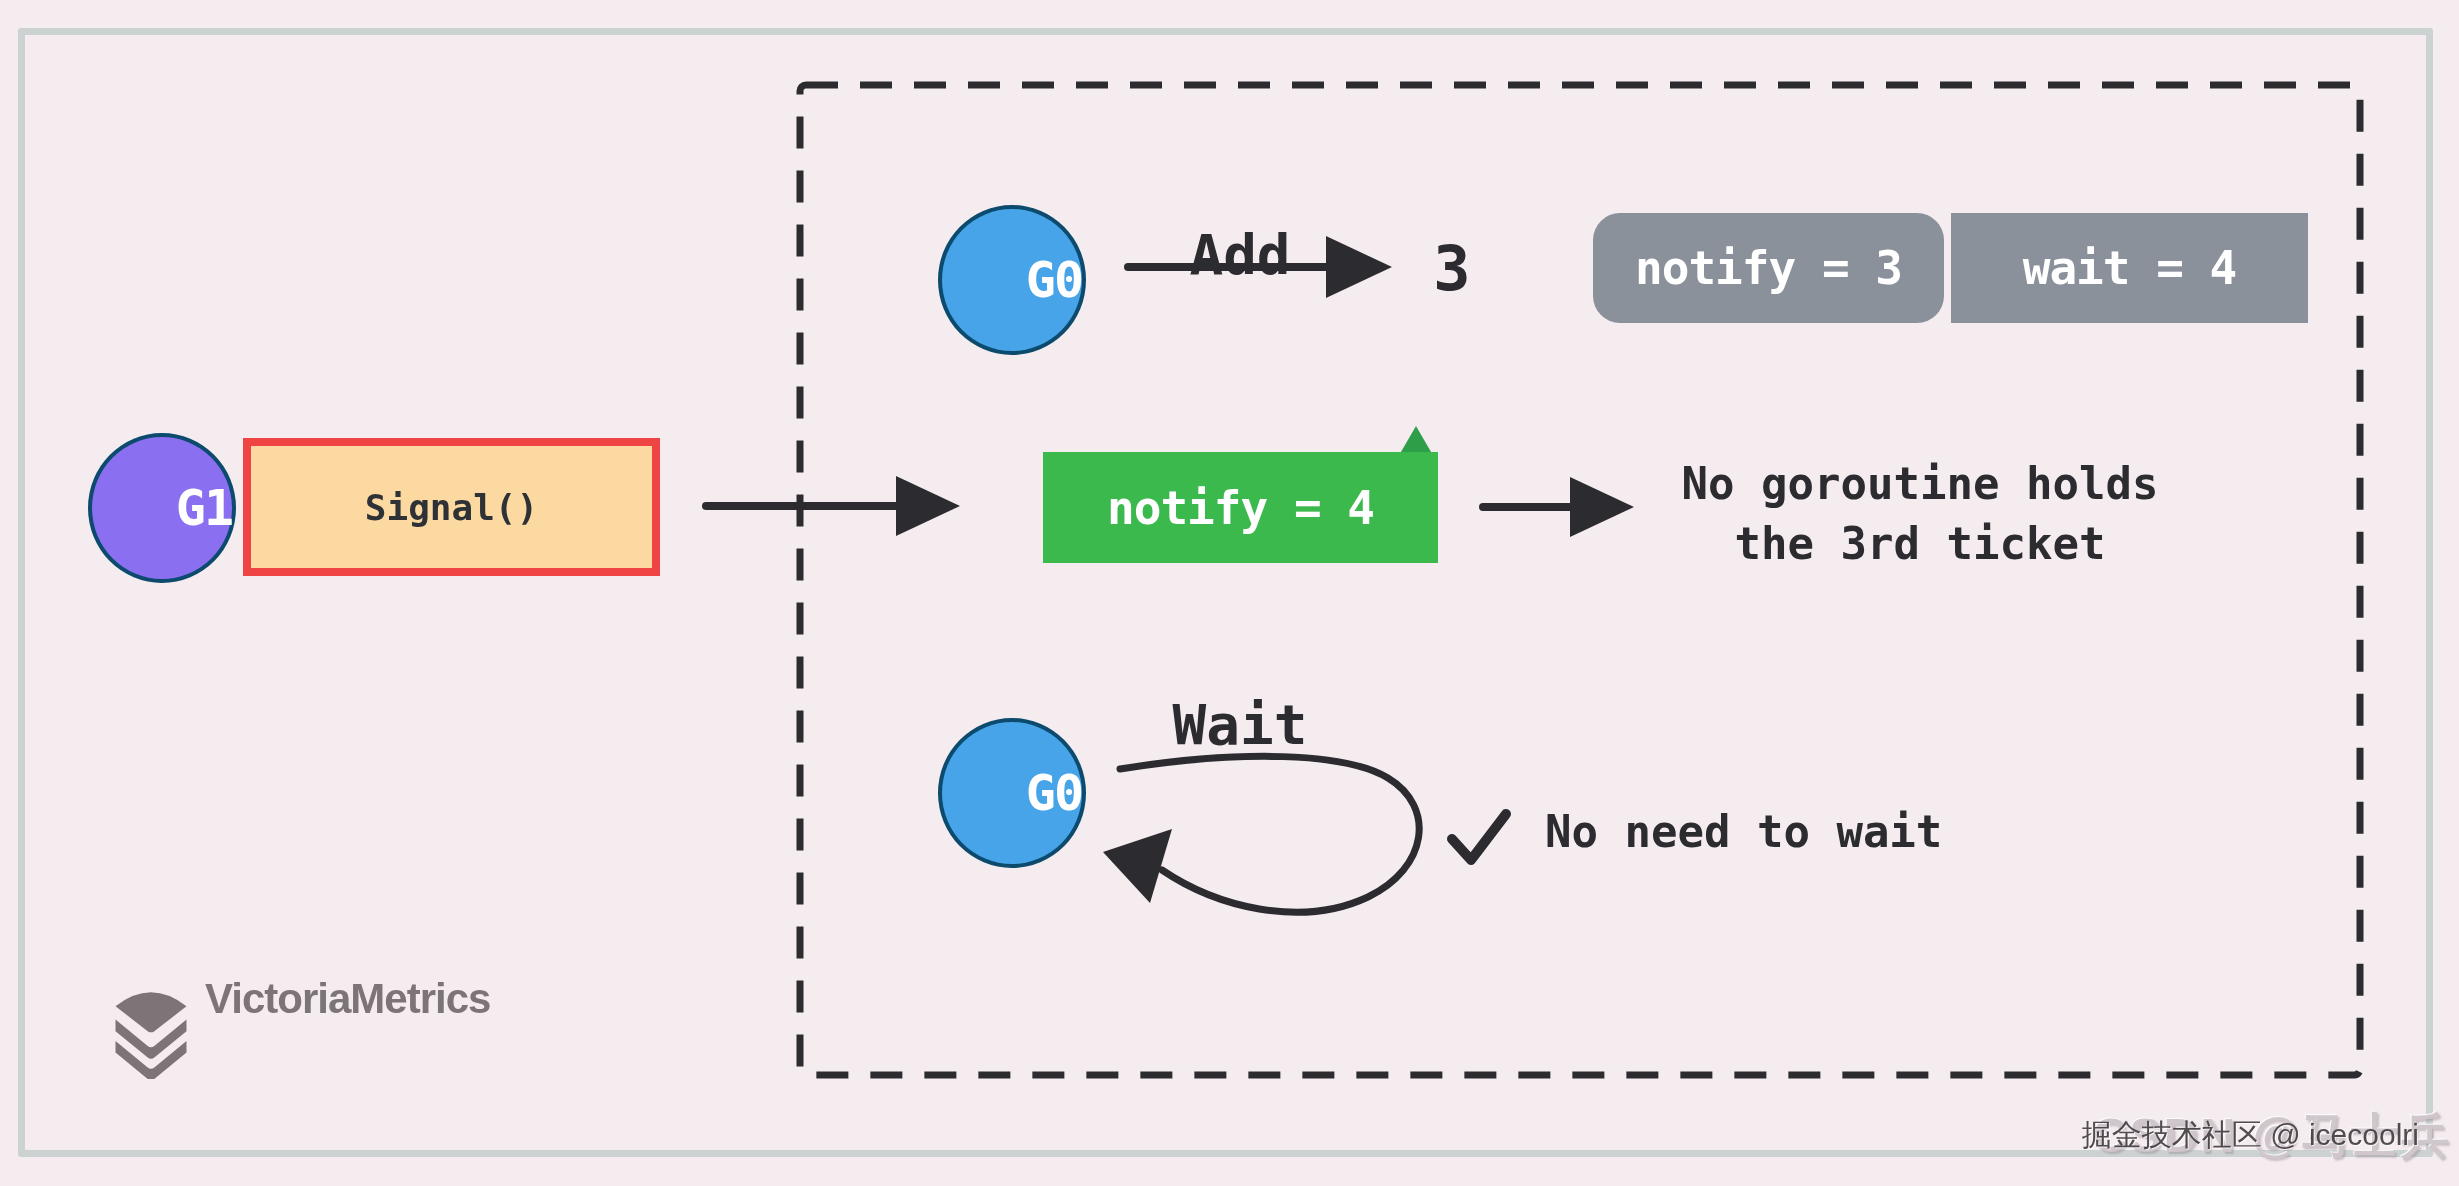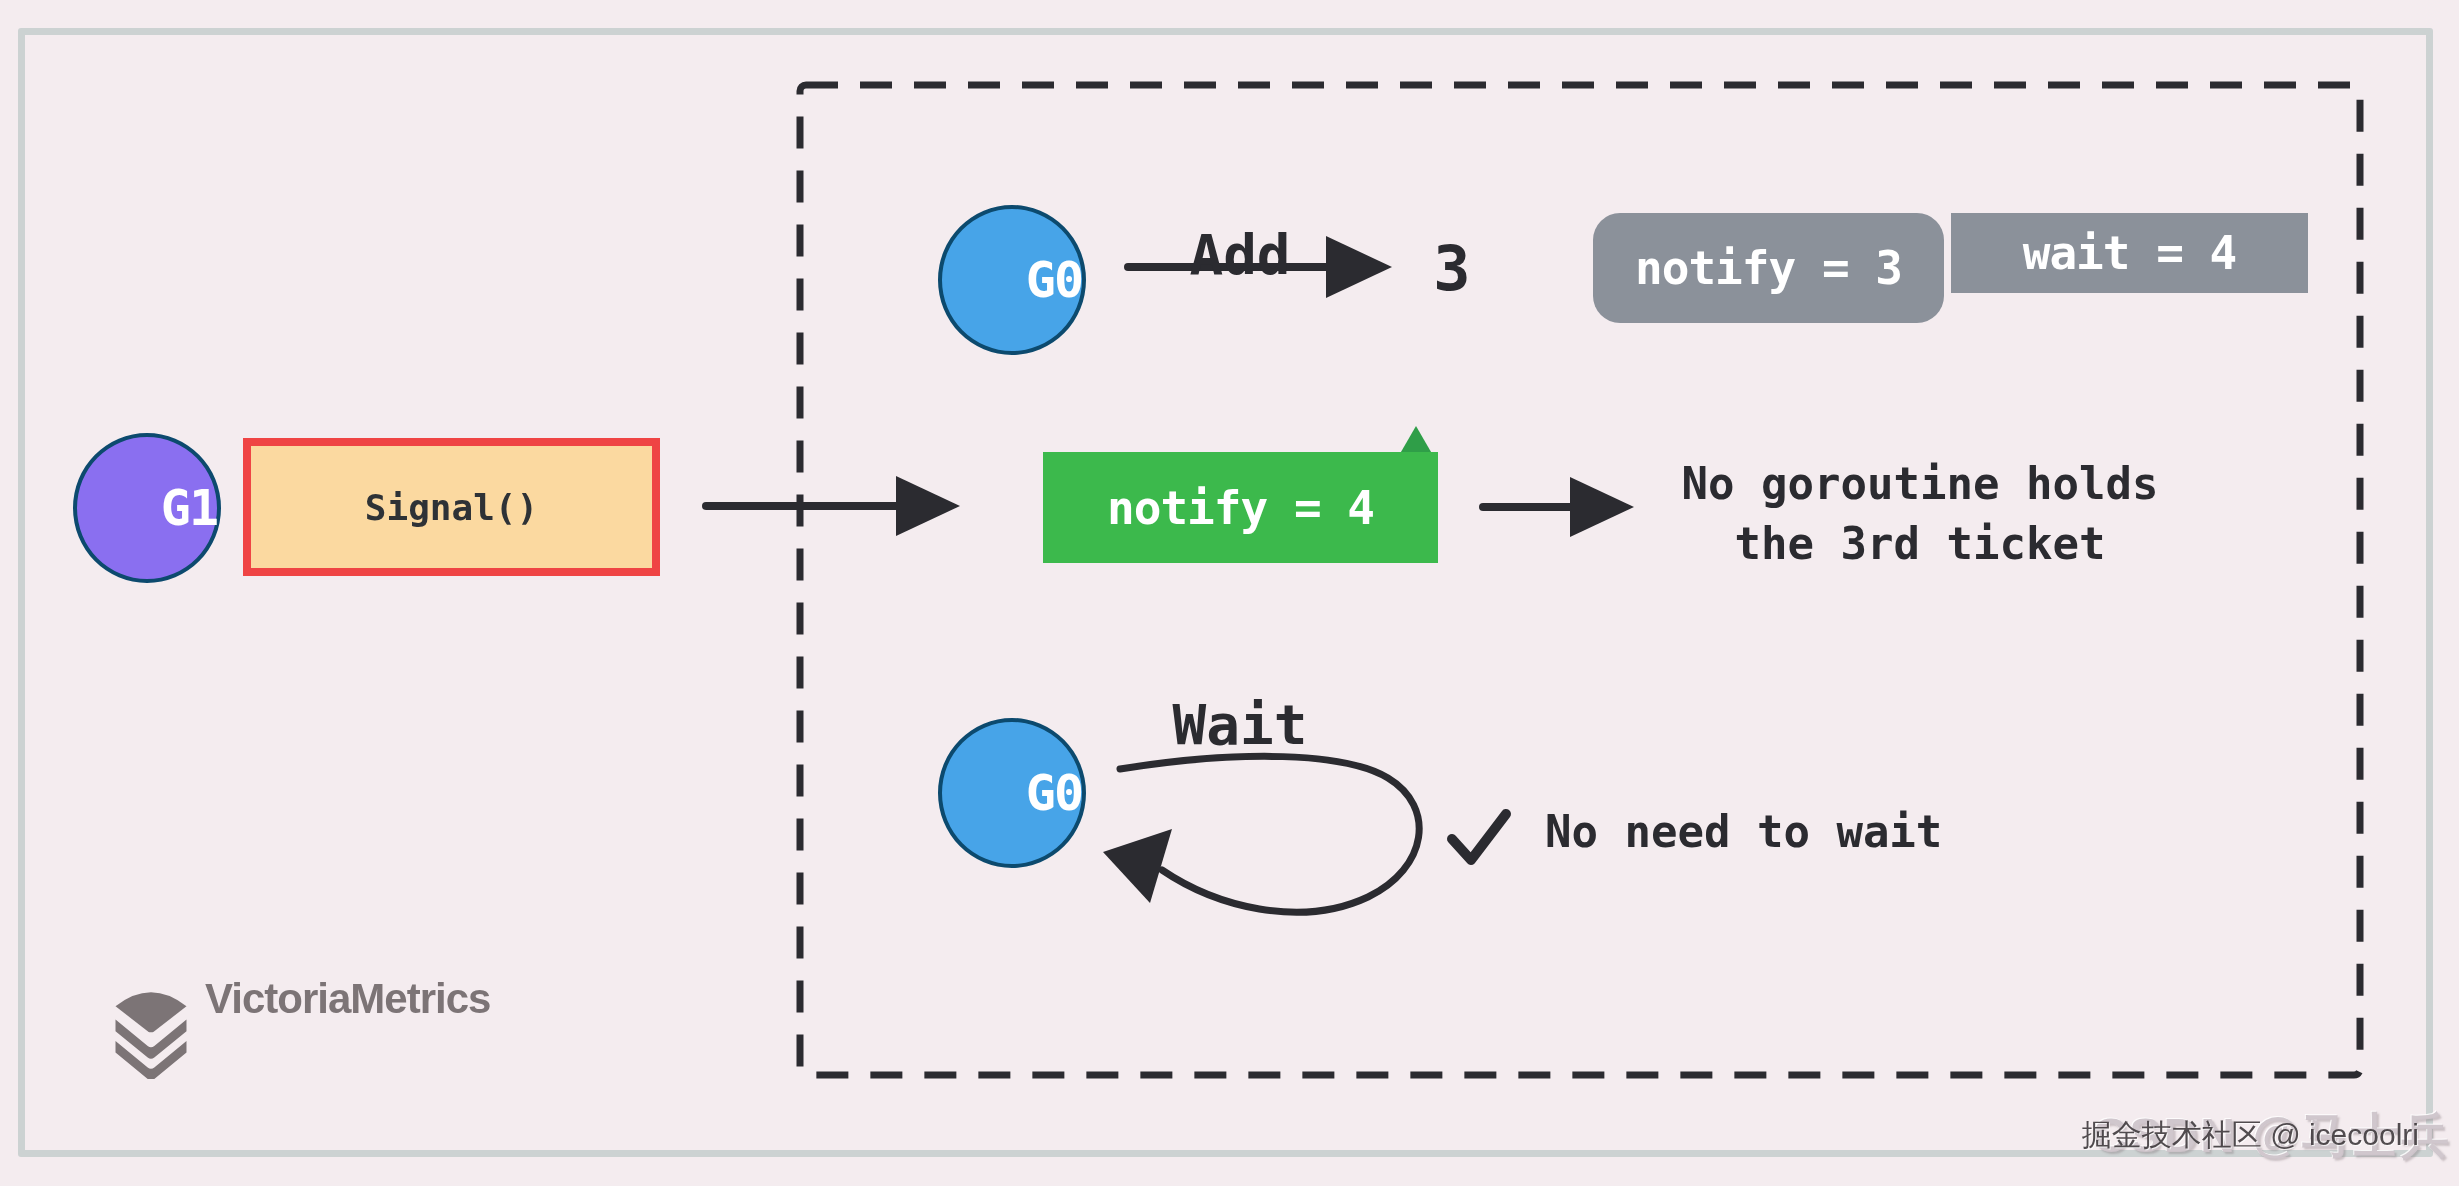--- a/index.html
+++ b/index.html
@@ -89,21 +89,21 @@
     <g>
       <path class="arrow-line" style="stroke-width:7" d="M 1120 769 C 1240 750 1345 752 1388 778
                C 1436 807 1428 868 1368 897
                C 1300 929 1215 906 1162 870"></path>
       <polygon class="arrow-head" points="1103,852 1172,829 1150,903"></polygon>
     </g>
 
     <polyline class="check" points="1452,839 1471,860 1506,814"></polyline>
   </svg>
 
-  <div class="goroutine" style="left:73px;top:433px;background:var(--purple,#8a6ff0);">
+  <div class="goroutine" style="left:88px;top:433px;background:var(--purple,#8a6ff0);">
     <span>G1</span>
   </div>
 
   <div class="box signal-box" style="left:243px;top:438px;width:417px;height:138px;background:var(--orange,#fbd9a0);">
     <span>Signal()</span>
   </div>
 
   <div class="box state-box" style="left:1043px;top:452px;width:395px;height:111px;background:var(--green,#3cb94c);">
     <span>notify = 4</span>
   </div>
@@ -118,21 +118,21 @@
   </div>
 
   <div class="lbl" style="left:1150px;top:178px;width:180px;font-size:56px;margin-top:44px;">Add</div>
 
   <div class="lbl" style="left:1412px;top:232px;width:80px;font-size:62px;">3</div>
 
   <div class="box state-box" style="left:1593px;top:213px;width:351px;height:110px;background:var(--gray_box,#8b919a);border-radius:27px;">
     <span>notify = 3</span>
   </div>
 
-  <div class="box state-box" style="left:1951px;top:213px;width:357px;height:80px;background:var(--gray_box,#8b919a);">
+  <div class="box state-box" style="left:1951px;top:213px;width:357px;height:110px;background:var(--gray_box,#8b919a);">
     <span>wait = 4</span>
   </div>
 
   <div class="goroutine" style="left:938px;top:718px;background:var(--blue,#47a4e8);">
     <span>G0</span>
   </div>
 
   <div class="lbl" style="left:1150px;top:692px;width:180px;font-size:56px;">Wait</div>
 
   <div class="note" style="left:1545px;top:806px;width:420px;font-size:44px;text-align:left;">No need to wait</div>

